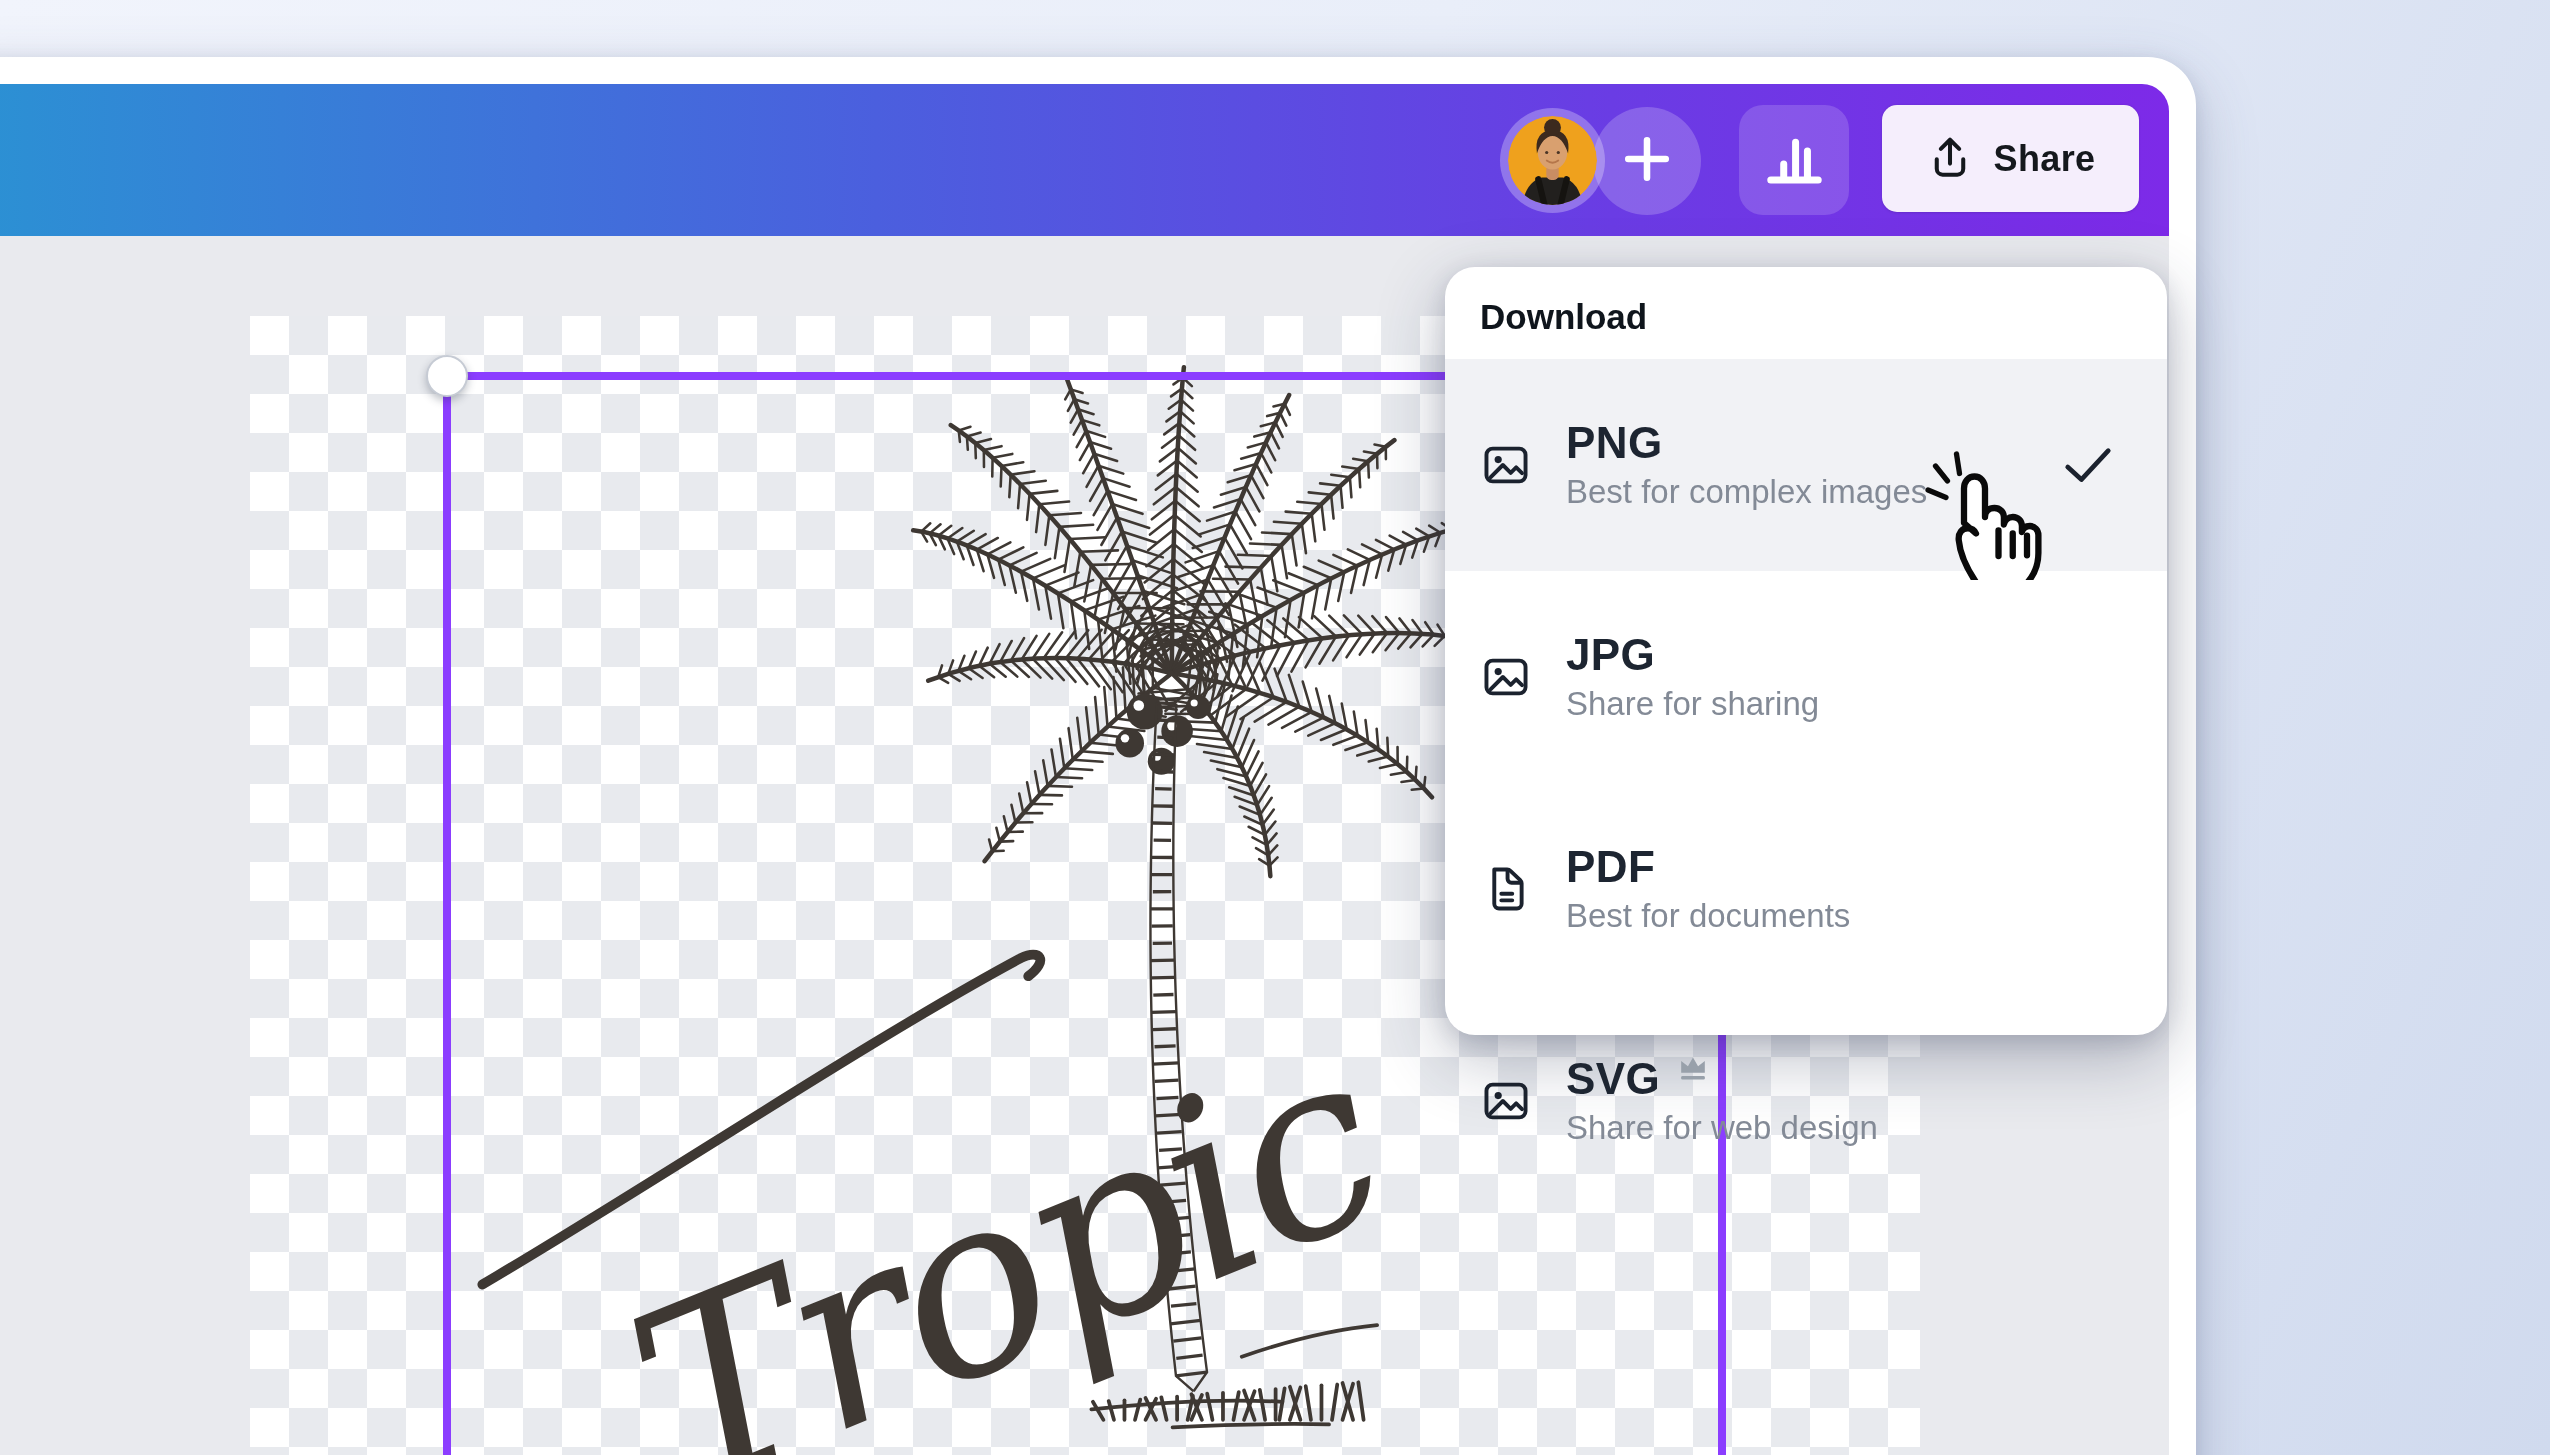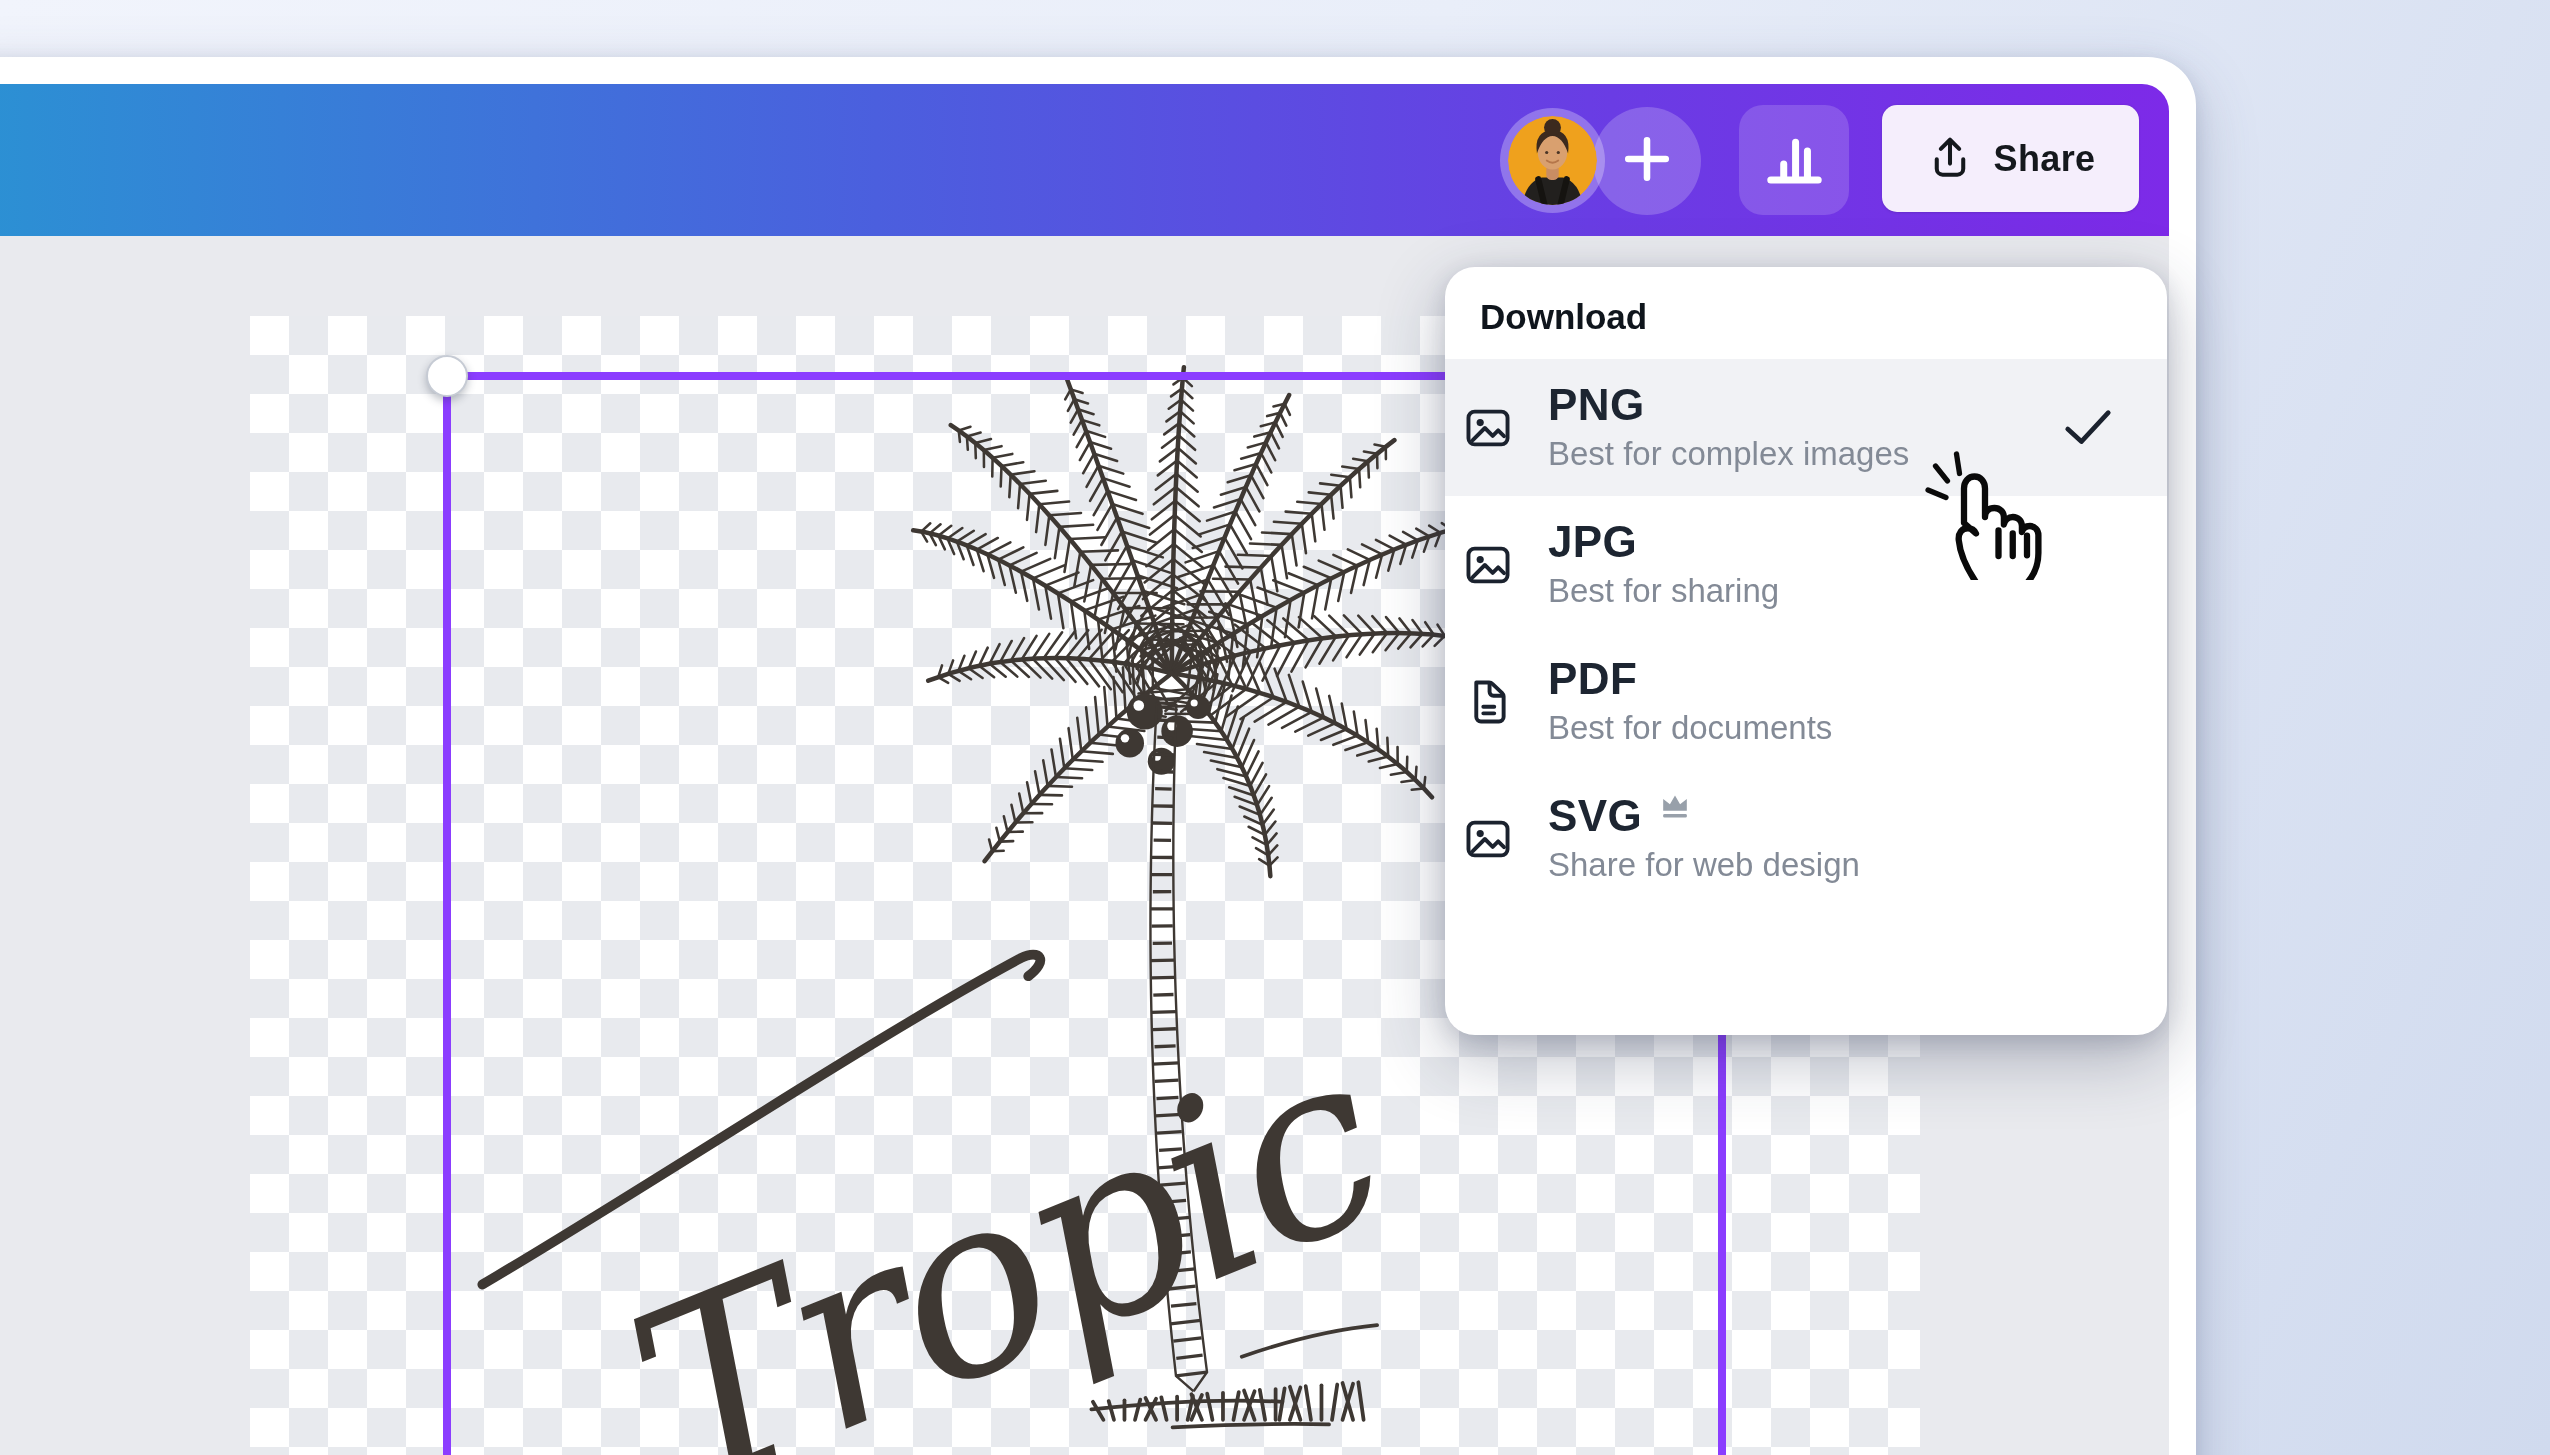--- a/index.html
+++ b/index.html
@@ -62,21 +62,21 @@
     box-shadow:0 3.8px 9px rgba(40,50,70,.3);
   }
   
   .panel{
     position:absolute;left:1417px;top:267px;width:722px;height:768px;border-radius:30px;background:#fff;z-index:20;
     box-shadow:0 22.6px 68px rgba(35,45,75,.30),0 6px 22.6px rgba(35,45,75,.16);
     margin-left:28px;
   }
   .panel-title{margin:22.6px 0 0 35px;height:53px;line-height:53px;font-size:35px;font-weight:700;color:#0f151c;}
   .menu-options{position:absolute;left:0;top:92px;right:0;}
-  .opt{display:flex;align-items:center;height:137px;padding:0 54px 0 18px;cursor:pointer;}
+  .opt{display:flex;align-items:center;height:212px;padding:0 54px 0 36px;cursor:pointer;}
   .opt.selected{background:#f1f2f5;}
   .oicon{width:50px;height:50px;flex:none;}
   .oicon svg{width:50px;height:50px;display:block;}
   .otext{margin-left:35px;display:flex;flex-direction:column;}
   .otitle-line{display:flex;align-items:flex-start;}
   .otitle{font-size:44px;line-height:50px;font-weight:600;color:#1d2531;letter-spacing:0.4px;}
   .crown{margin-left:16.5px;margin-top:1.5px;}
   .crown svg{width:32px;height:27px;display:block;}
   .odesc{font-size:33px;line-height:42px;color:#838a96;margin-top:3px;}
   .ocheck{margin-left:auto;}
@@ -774,21 +774,21 @@
           <svg viewBox="0 0 64 64">
             <rect x="7" y="11" width="50" height="42" rx="8" fill="none" stroke="#1b222e" stroke-width="5"></rect>
             <circle cx="22" cy="25" r="4.6" fill="#1b222e"></circle>
             <path d="M12.5 47.5 L28 32 L38 42 L45 35 L52.5 42.5" fill="none" stroke="#1b222e" stroke-width="5" stroke-linecap="round" stroke-linejoin="round"></path>
           </svg>
         </span>
         <span class="otext">
           <span class="otitle-line">
             <span class="otitle">JPG</span>
           </span>
-          <span class="odesc">Best for sharing</span>
+          <span class="odesc">Share for sharing</span>
         </span>
       </div>
       <div class="opt">
         <span class="oicon">
           <svg viewBox="0 0 64 64">
             <path d="M17 7 h16.5 a6 6 0 0 1 4.2 1.8 L50.2 20.6 a6 6 0 0 1 1.8 4.2 V51 a6 6 0 0 1 -6 6 H23 a6 6 0 0 1 -6 -6 Z" fill="none" stroke="#1b222e" stroke-width="5" stroke-linejoin="round"></path>
             <path d="M34 7 v12 a5 5 0 0 0 5 5 h13" fill="none" stroke="#1b222e" stroke-width="5" stroke-linejoin="round"></path>
             <path d="M26 38 h14 M26 46.5 h14" stroke="#1b222e" stroke-width="5" stroke-linecap="round"></path>
           </svg>
         </span>

